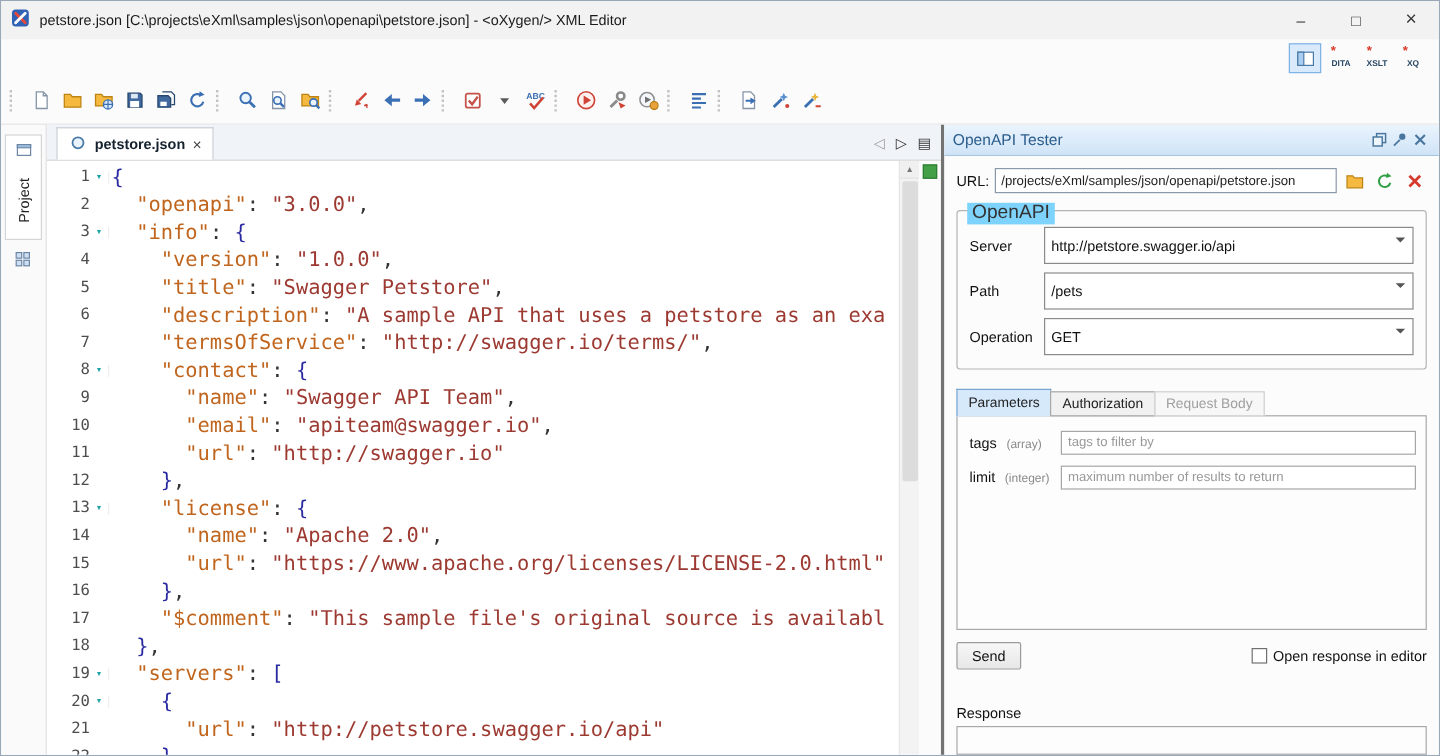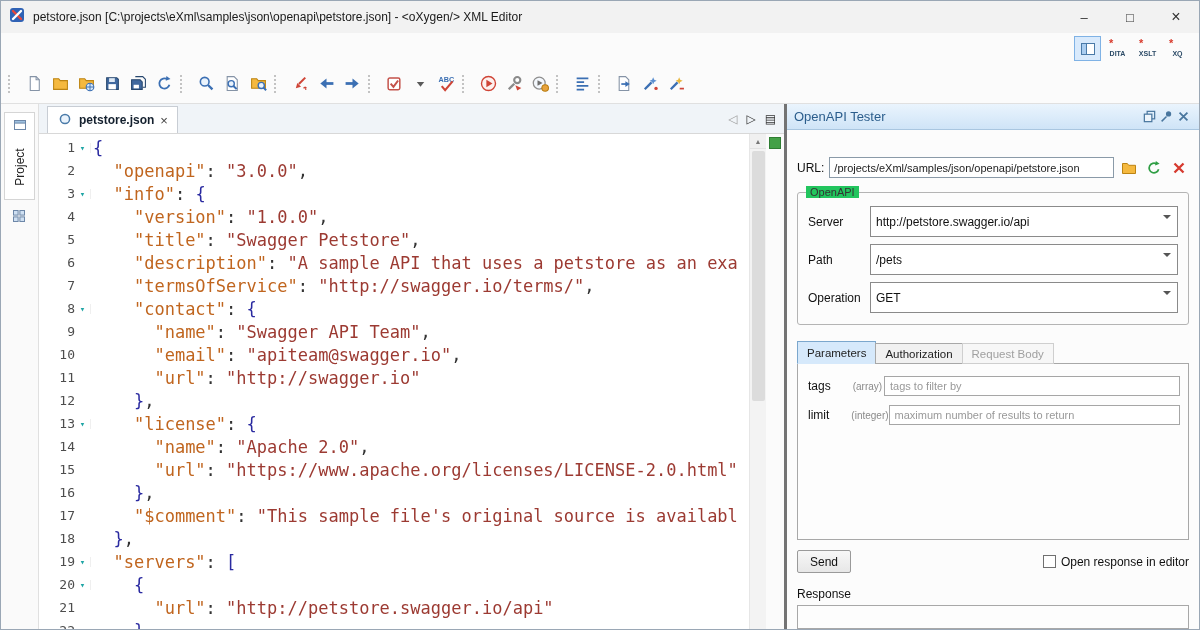--- a/index.html
+++ b/index.html
@@ -61,51 +61,51 @@
   .sb-btn{height:15px;display:flex;align-items:center;justify-content:center;font-size:7px;color:#777;background:#f0f0f0;border-bottom:1px solid #e2e2e2}
   .sb-thumb{position:absolute;top:17px;left:2px;width:13px;height:250px;background:#dcdcdc;border-radius:2px}
   .overview{position:absolute;top:0;bottom:0;right:0;width:18px;background:#fbfbfb}
   .status-ok{position:absolute;top:3px;right:3px;width:12px;height:12px;background:var(--status_ok,#43a047);border:1px solid #2e7d32}
 
   
   .side{flex:0 0 412px;display:flex;flex-direction:column;background:#fcfcfc}
   .side-header{flex:0 0 26px;background:linear-gradient(#eaf4fd,#cfe4f7);border-bottom:1px solid #a9c6e0;display:flex;align-items:center;padding:0 7px;gap:0}
   .side-title{font-size:13px;color:var(--panel_title,#2b5d8c);flex:1}
   .side-hbtn{width:17px;height:17px;display:flex;align-items:center;justify-content:center}
-  .side-body{flex:1;padding:27px 10px 0;display:flex;flex-direction:column;min-height:0}
+  .side-body{flex:1;padding:10px 10px 0;display:flex;flex-direction:column;min-height:0}
   .url-row{display:flex;align-items:center;gap:5px}
   .url-label{font-size:12px;color:#111}
   .url-input{flex:1;height:21px;border:1px solid #8a9aa8;background:#fff;font-size:11px;color:#222;display:flex;align-items:center;padding:0 4px;white-space:nowrap;overflow:hidden}
   .url-icons{display:flex;gap:5px;align-items:center}
   .url-icons .tb-icon{width:20px;height:20px}
 
   .groupbox{position:relative;border:1px solid #b4b4b4;border-radius:3px;margin-top:14px;padding:13px 10px 4px}
-  .group-legend{position:absolute;top:-7px;left:8px;background:#22c55e;font-size:11px;color:#333;padding:0 4px}
+  .group-legend{position:absolute;top:-7px;left:8px;background:#7dd3fc;font-size:16px;color:#333;padding:0 4px}
   .fg-row{display:flex;align-items:center;margin-bottom:7px}
   .fg-label{flex:0 0 62px;font-size:12px;color:#111}
   .combo{flex:1;height:31px;border:1px solid #8a8a8a;background:#fff;display:flex;align-items:center;font-size:12px;color:#111;padding-left:5px;position:relative}
   .combo::after{content:"";position:absolute;right:6px;top:8px;border:4px solid transparent;border-top-color:#555}
 
   .ptabs{display:flex;margin-top:16px;align-items:flex-end;position:relative;z-index:2}
   .ptab{height:21px;padding:0 9px;font-size:11.5px;display:flex;align-items:center;border:1px solid #a8a8a8;background:#f1f1f1;color:#222;margin-right:-1px}
   .ptab.active{background:#d6e9fb;border-color:#7ba7cd;height:23px;border-bottom:1px solid #d6e9fb}
   .ptab.disabled{color:#a0a0a0;background:#f7f7f7;border-color:#cfcfcf}
   .ptab-body{border:1px solid #a8a8a8;margin-top:-1px;height:222px;padding:12px 8px;background:#fdfdfd;position:relative;z-index:1}
   .param-row{display:flex;align-items:center;margin-bottom:9px}
-  .param-left{flex:0 0 78px;display:flex;align-items:baseline;gap:22px;padding-left:2px}
+  .param-left{flex:0 0 78px;display:flex;align-items:baseline;gap:8px;padding-left:2px}
   .param-name{font-size:12px;color:#111}
   .param-type{font-size:10px;color:#8a8a8a}
   .param-input{flex:1;height:20px;border:1px solid #a6a6a6;background:#fff;display:flex;align-items:center;padding:0 5px;font-size:11px;color:#999;white-space:nowrap;overflow:hidden}
 
   .send-row{display:flex;align-items:center;margin-top:10px}
   .send-btn{width:54px;height:23px;background:linear-gradient(#f7f7f7,#e7e7e7);border:1px solid #9a9a9a;font-size:12px;color:#111;display:flex;align-items:center;justify-content:center;border-radius:2px}
   .chk-row{margin-left:auto;display:flex;align-items:center;gap:5px}
   .chk{width:13px;height:13px;border:1px solid #707070;background:#fff}
   .chk-label{font-size:12px;color:#111}
-  .resp-label{margin-top:14px;font-size:12px;color:#111}
+  .resp-label{margin-top:29px;font-size:12px;color:#111}
   .resp-box{border:1px solid #a8a8a8;background:#fdfdfd;margin-top:4px;flex:1;min-height:24px}
 </style>
 </head>
 <body>
 
 <div class="window">
 
   <div class="titlebar">
     <span><svg width="16" height="16" viewBox="0 0 16 16">
           <rect x="1" y="1" width="14" height="14" rx="3" fill="#2f62b5"></rect>

